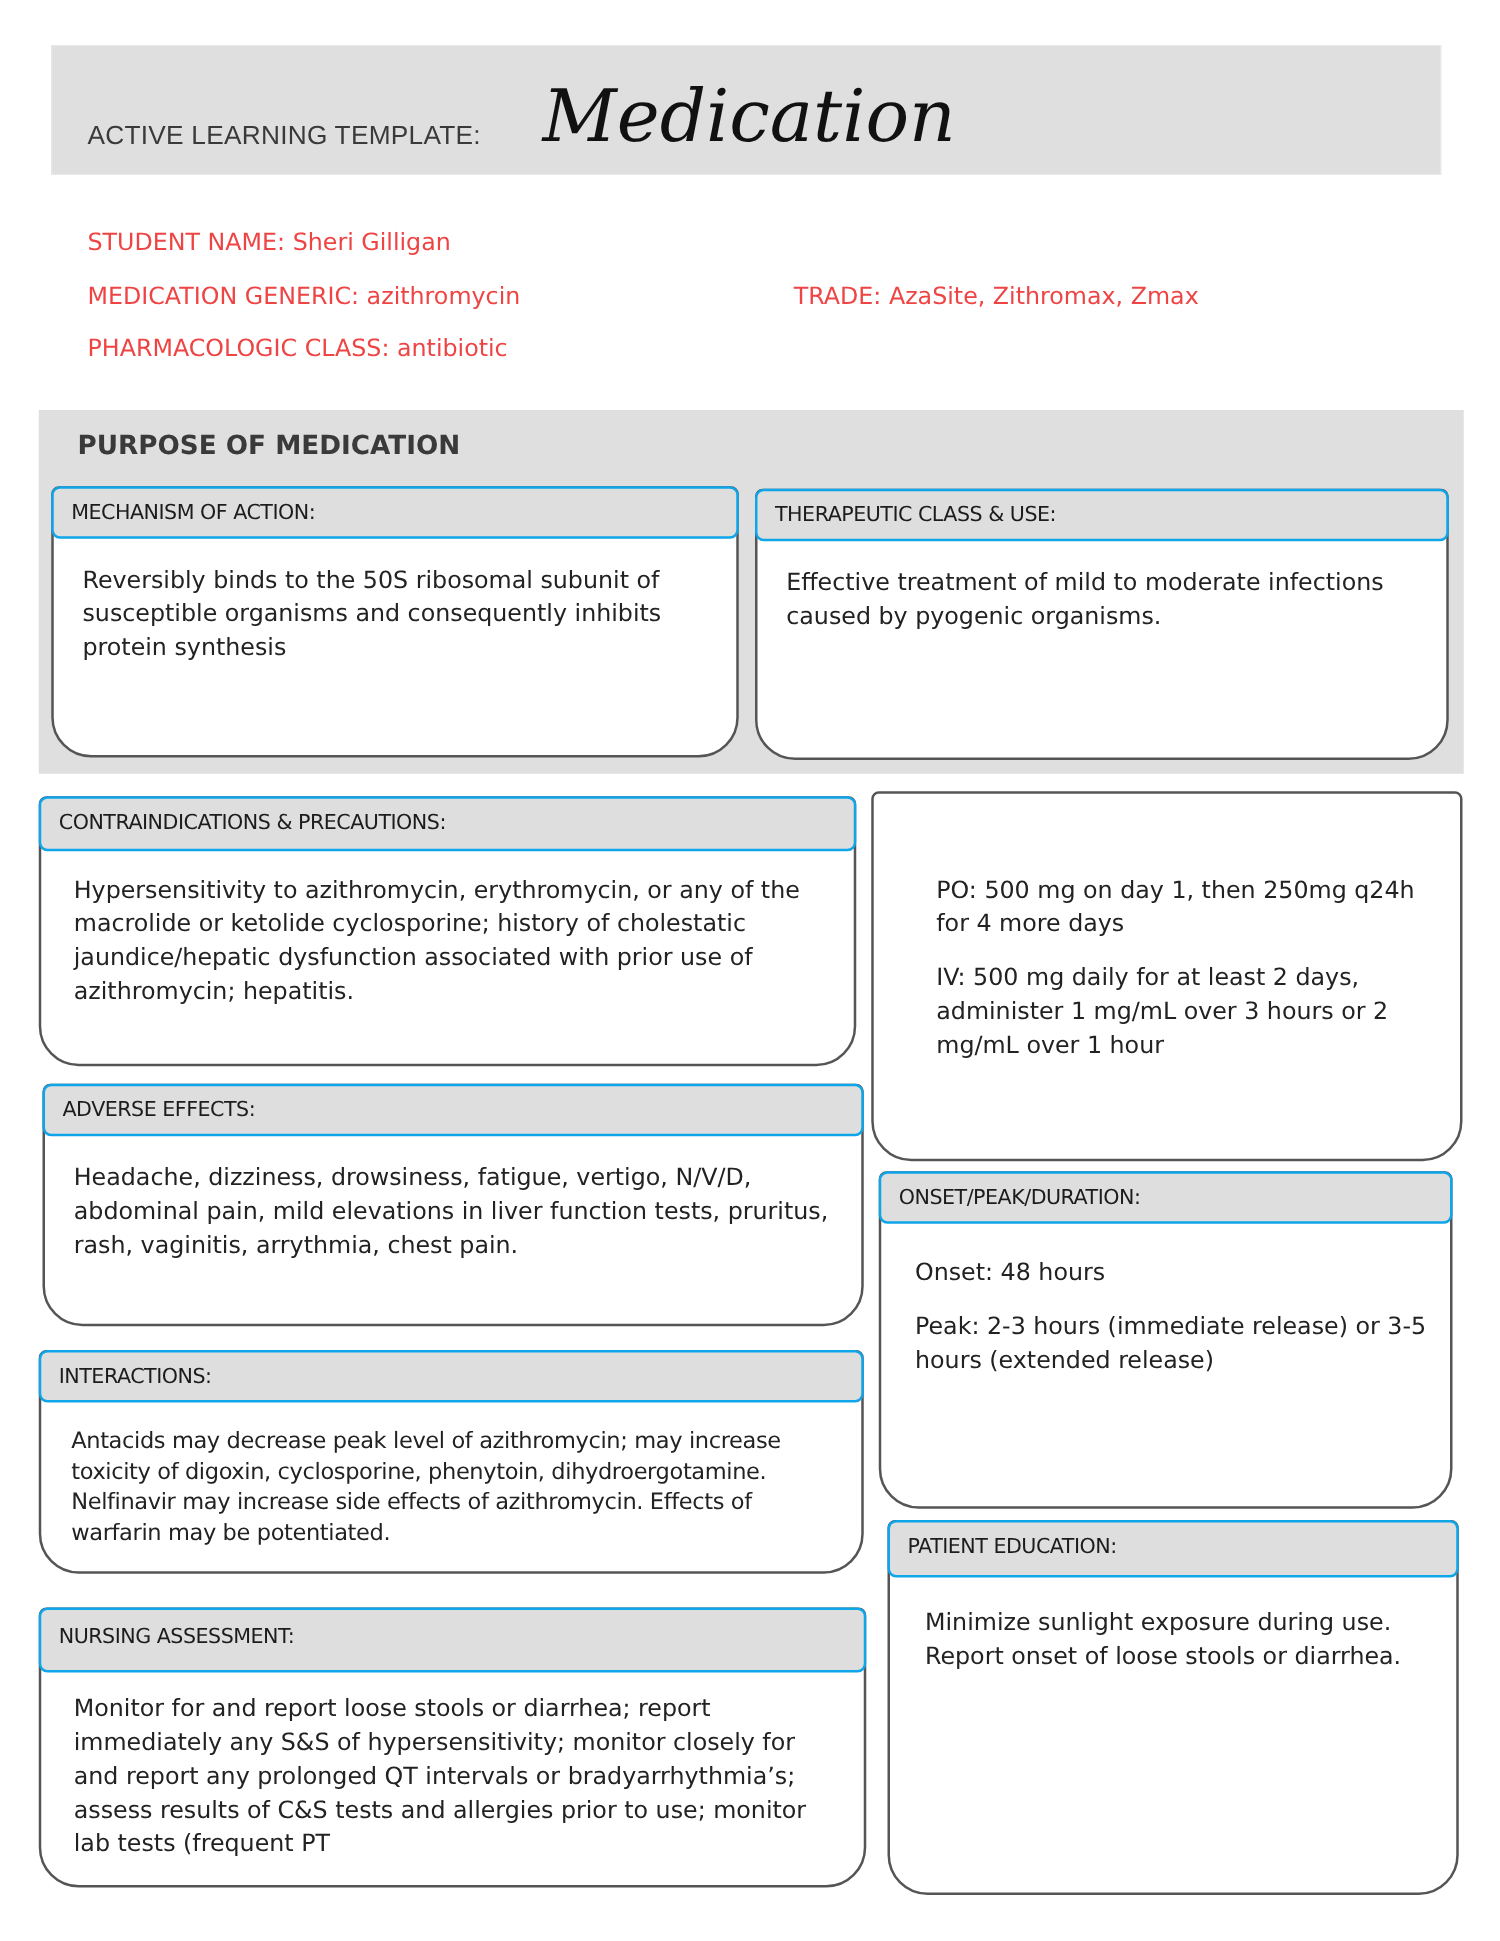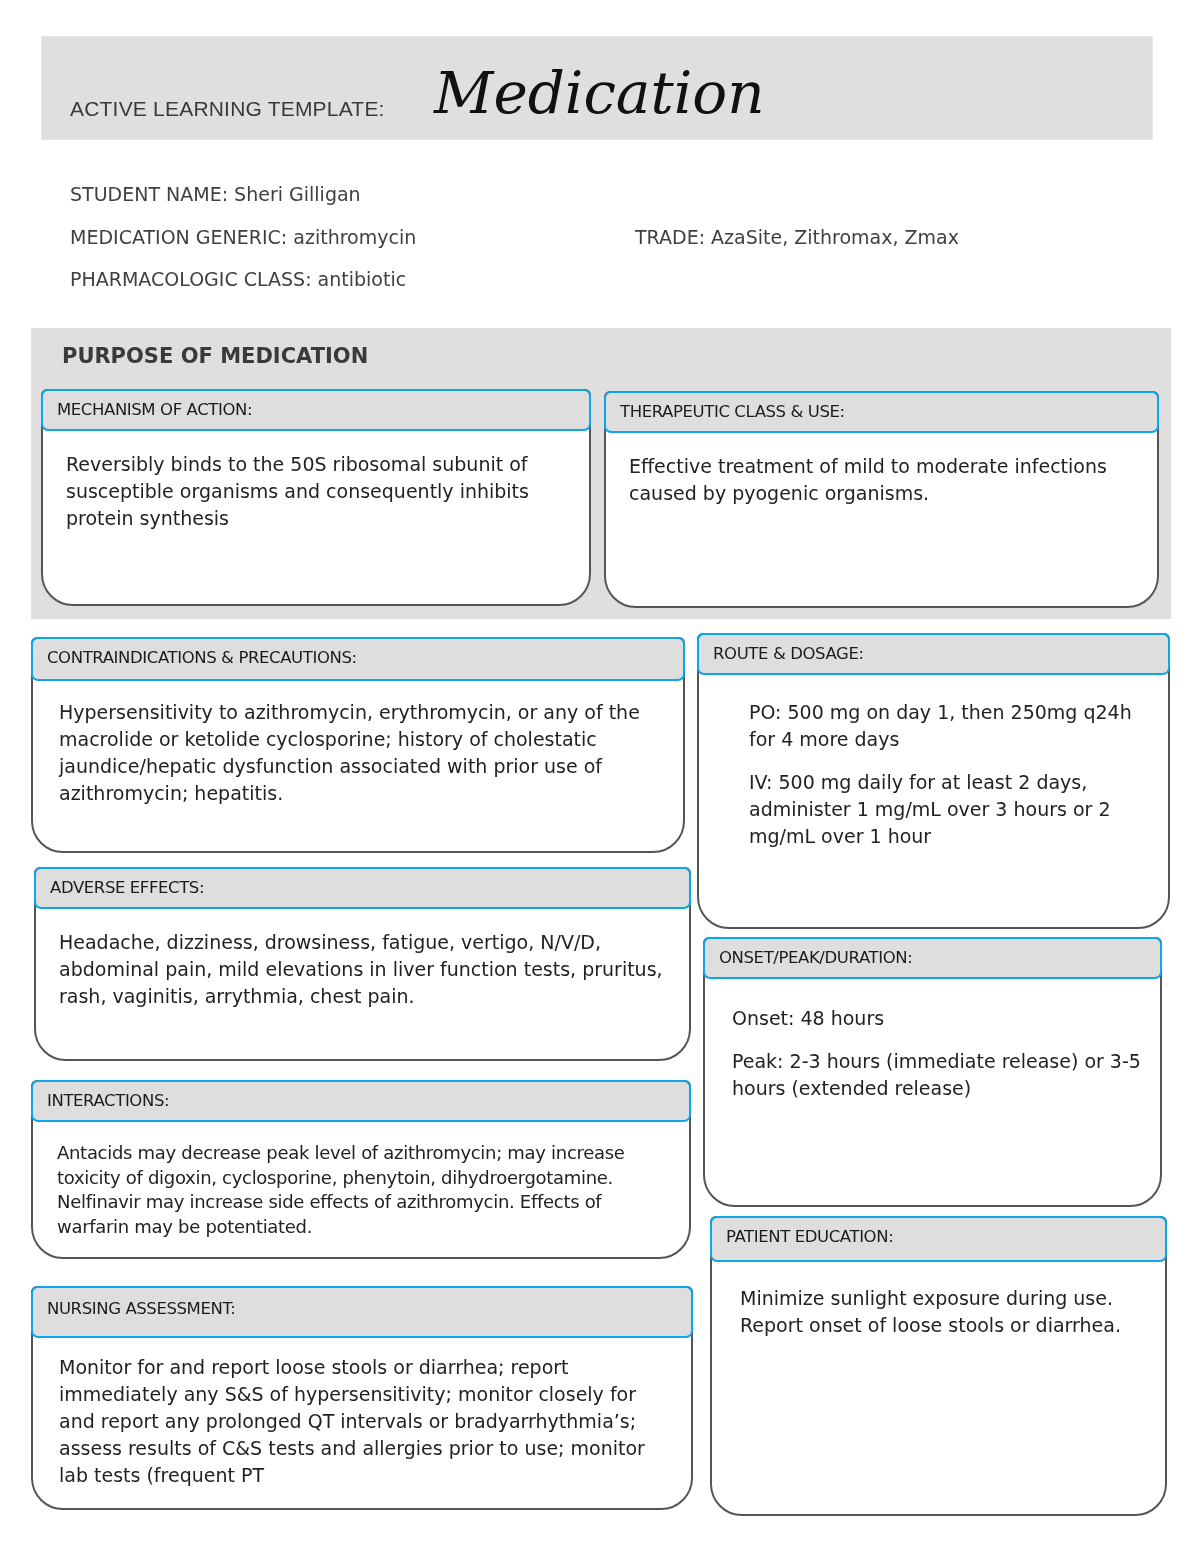--- a/index.html
+++ b/index.html
@@ -14,21 +14,21 @@
     .title-prefix {
       position: absolute; left: 28px; top: 60px;
       font-family: "Liberation Sans", sans-serif; font-size: 21px; color: #3a3a3a;
       letter-spacing: 0.2px;
     }
     .title-main {
       position: absolute; left: 392px; top: 22px;
       font-family: "DejaVu Serif", serif; font-style: italic; font-size: 58px; color: #111111;
     }
     .meta-line {
-      position: absolute; font-family: "DejaVu Sans", sans-serif; font-size: 19px; color: #404040;
+      position: absolute; font-family: "DejaVu Sans", sans-serif; font-size: 19px; color: #ef4444;
       white-space: nowrap;
     }
     .purpose-panel {
       position: absolute; left: 31px; top: 328px; width: 1140px; height: 291px;
       background: #dfdfdf;
     }
     .purpose-title {
       position: absolute; left: 31px; top: 16px;
       font-family: "DejaVu Sans", sans-serif; font-weight: bold; font-size: 21px; color: #3a3a3a;
     }
@@ -108,23 +108,20 @@
 </div>
 
 <div class="box" style="left:31px; top:1286px; width:662px; height:224px;">
   <div class="box-header" style="height:52px;">
       <span style="top:11px;">NURSING ASSESSMENT:</span>
     </div>
   <div class="box-body" style="top:66px; left:26px;">Monitor for and report loose stools or diarrhea; report immediately any S&amp;S of hypersensitivity; monitor closely for and report any prolonged QT intervals or bradyarrhythmia’s; assess results of C&amp;S tests and allergies prior to use; monitor lab tests (frequent PT</div>
 </div>
 
 <div class="box" style="left:697px; top:633px; width:473px; height:296px;">
-  <div class="box-header">
-      <span>ROUTE &amp; DOSAGE:</span>
-    </div>
   <div class="box-body" style="top:64px; left:27px;margin-left:23px;">
     <p>PO: 500 mg on day 1, then 250mg q24h for 4 more days</p>
     <p>IV: 500 mg daily for at least 2 days, administer 1 mg/mL over 3 hours or 2 mg/mL over 1 hour</p>
   </div>
 </div>
 
 <div class="box" style="left:703px; top:937px; width:459px; height:270px;">
   <div class="box-header">
       <span>ONSET/PEAK/DURATION:</span>
     </div>

